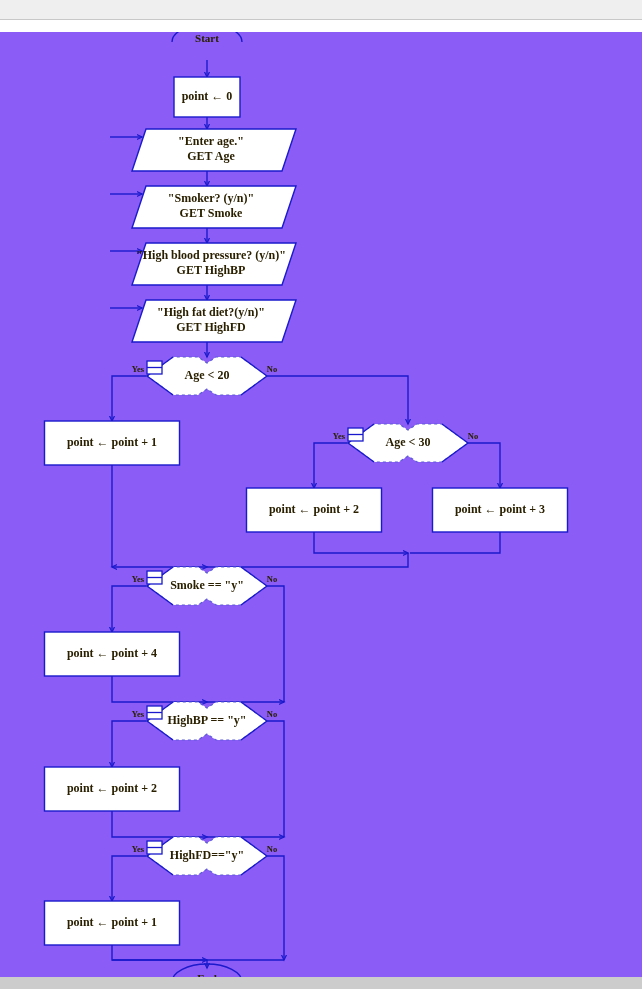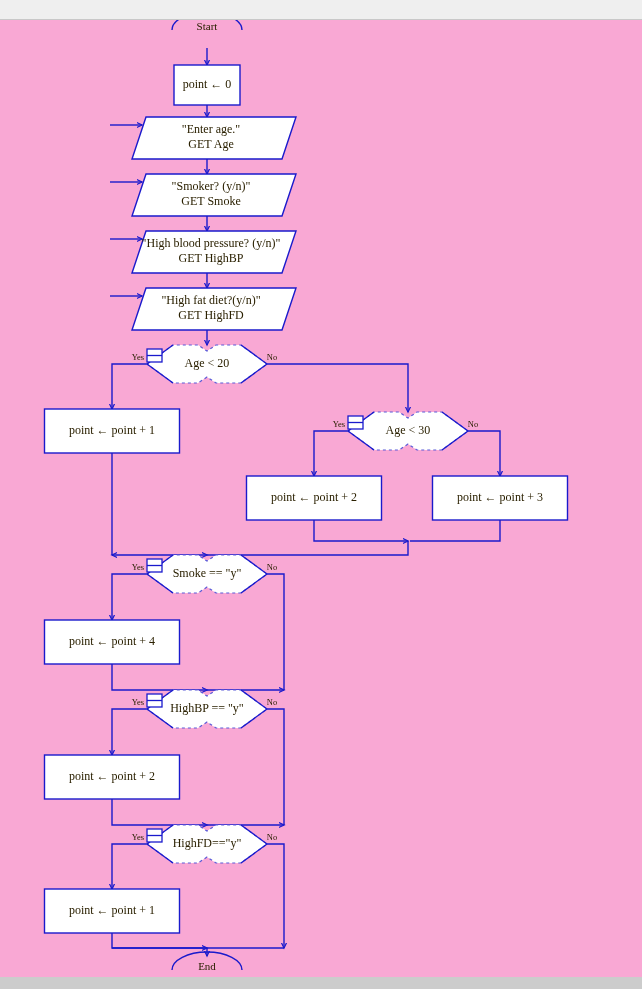--- a/index.html
+++ b/index.html
@@ -30,25 +30,26 @@
     height: 19px;
     border-bottom: 1px solid #c8c8c8;
   }
   #band-bottom {
     bottom: 0;
     height: 12px;
     background: #cccccc;
   }
   #canvas {
     position: absolute;
-    top: 20px;
+    top: 32px;
     left: 0;
     width: 642px;
     height: 957px;
-    background: #f9a8d4;
+    background: #8b5cf6;
+    font-weight: bold;
   }
   svg#flow {
     display: block;
     width: 642px;
     height: 957px;
   }
   .shape-stroke {
     fill: #ffffff;
     stroke: #1a1aCC;
     stroke-width: 1.4;

